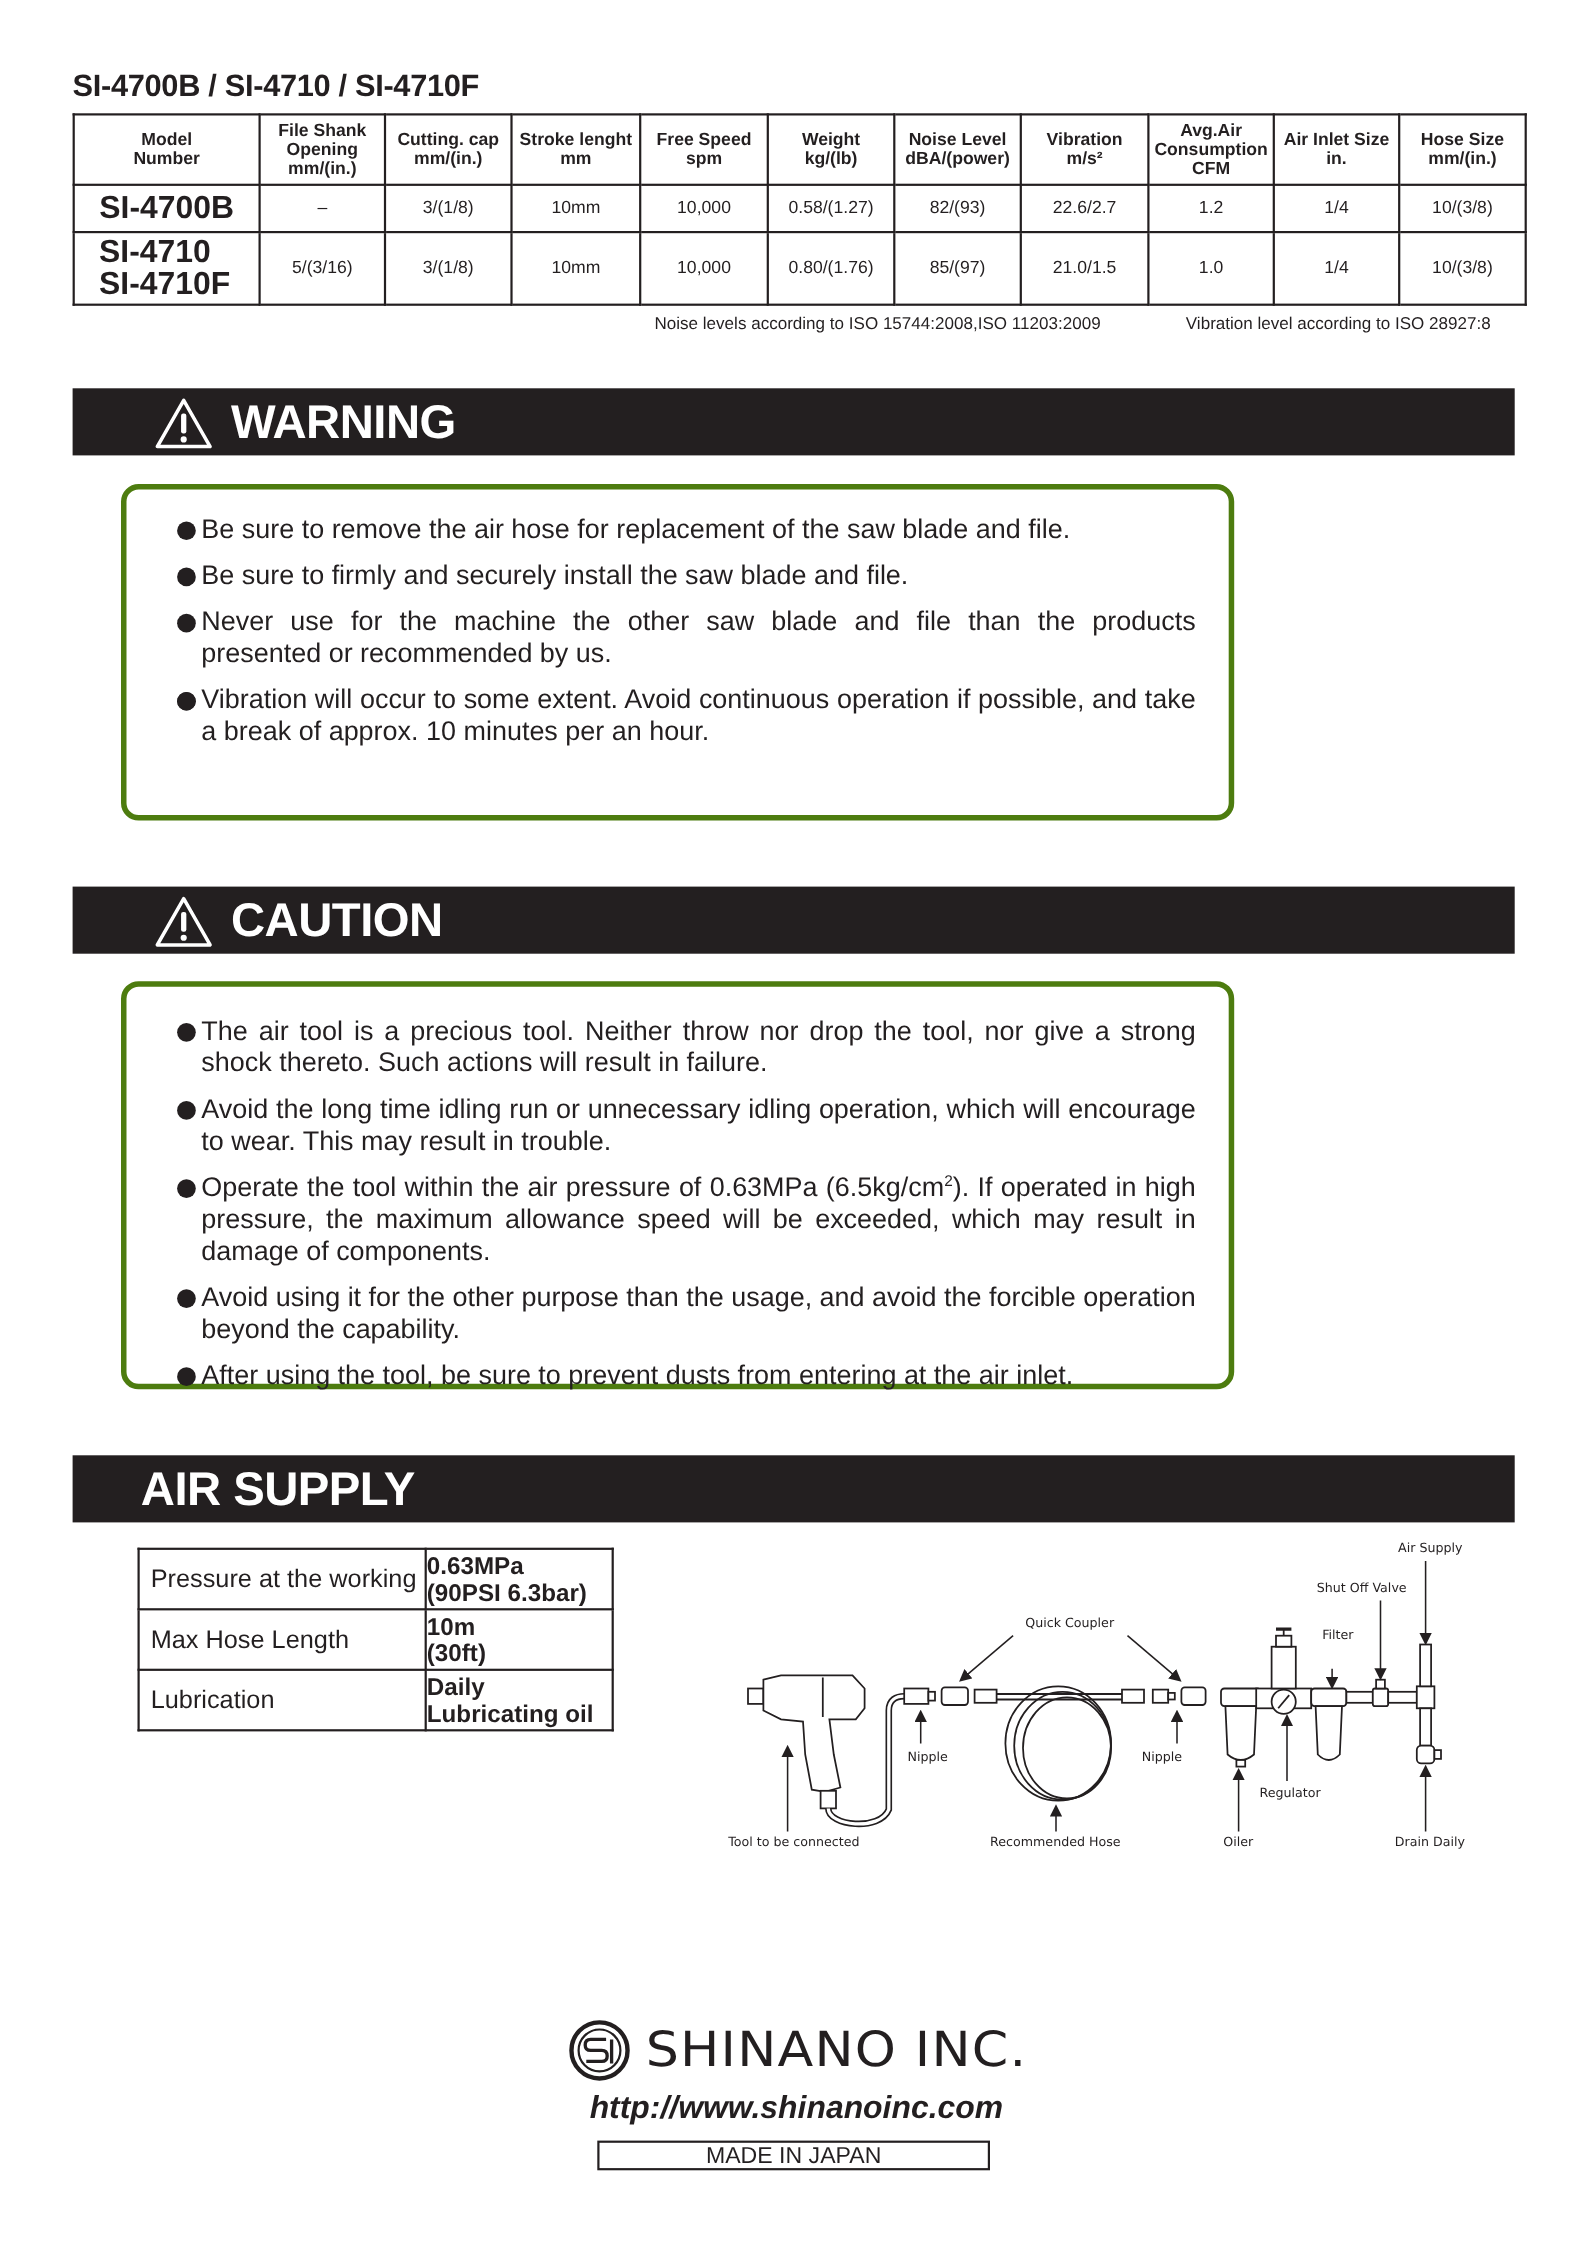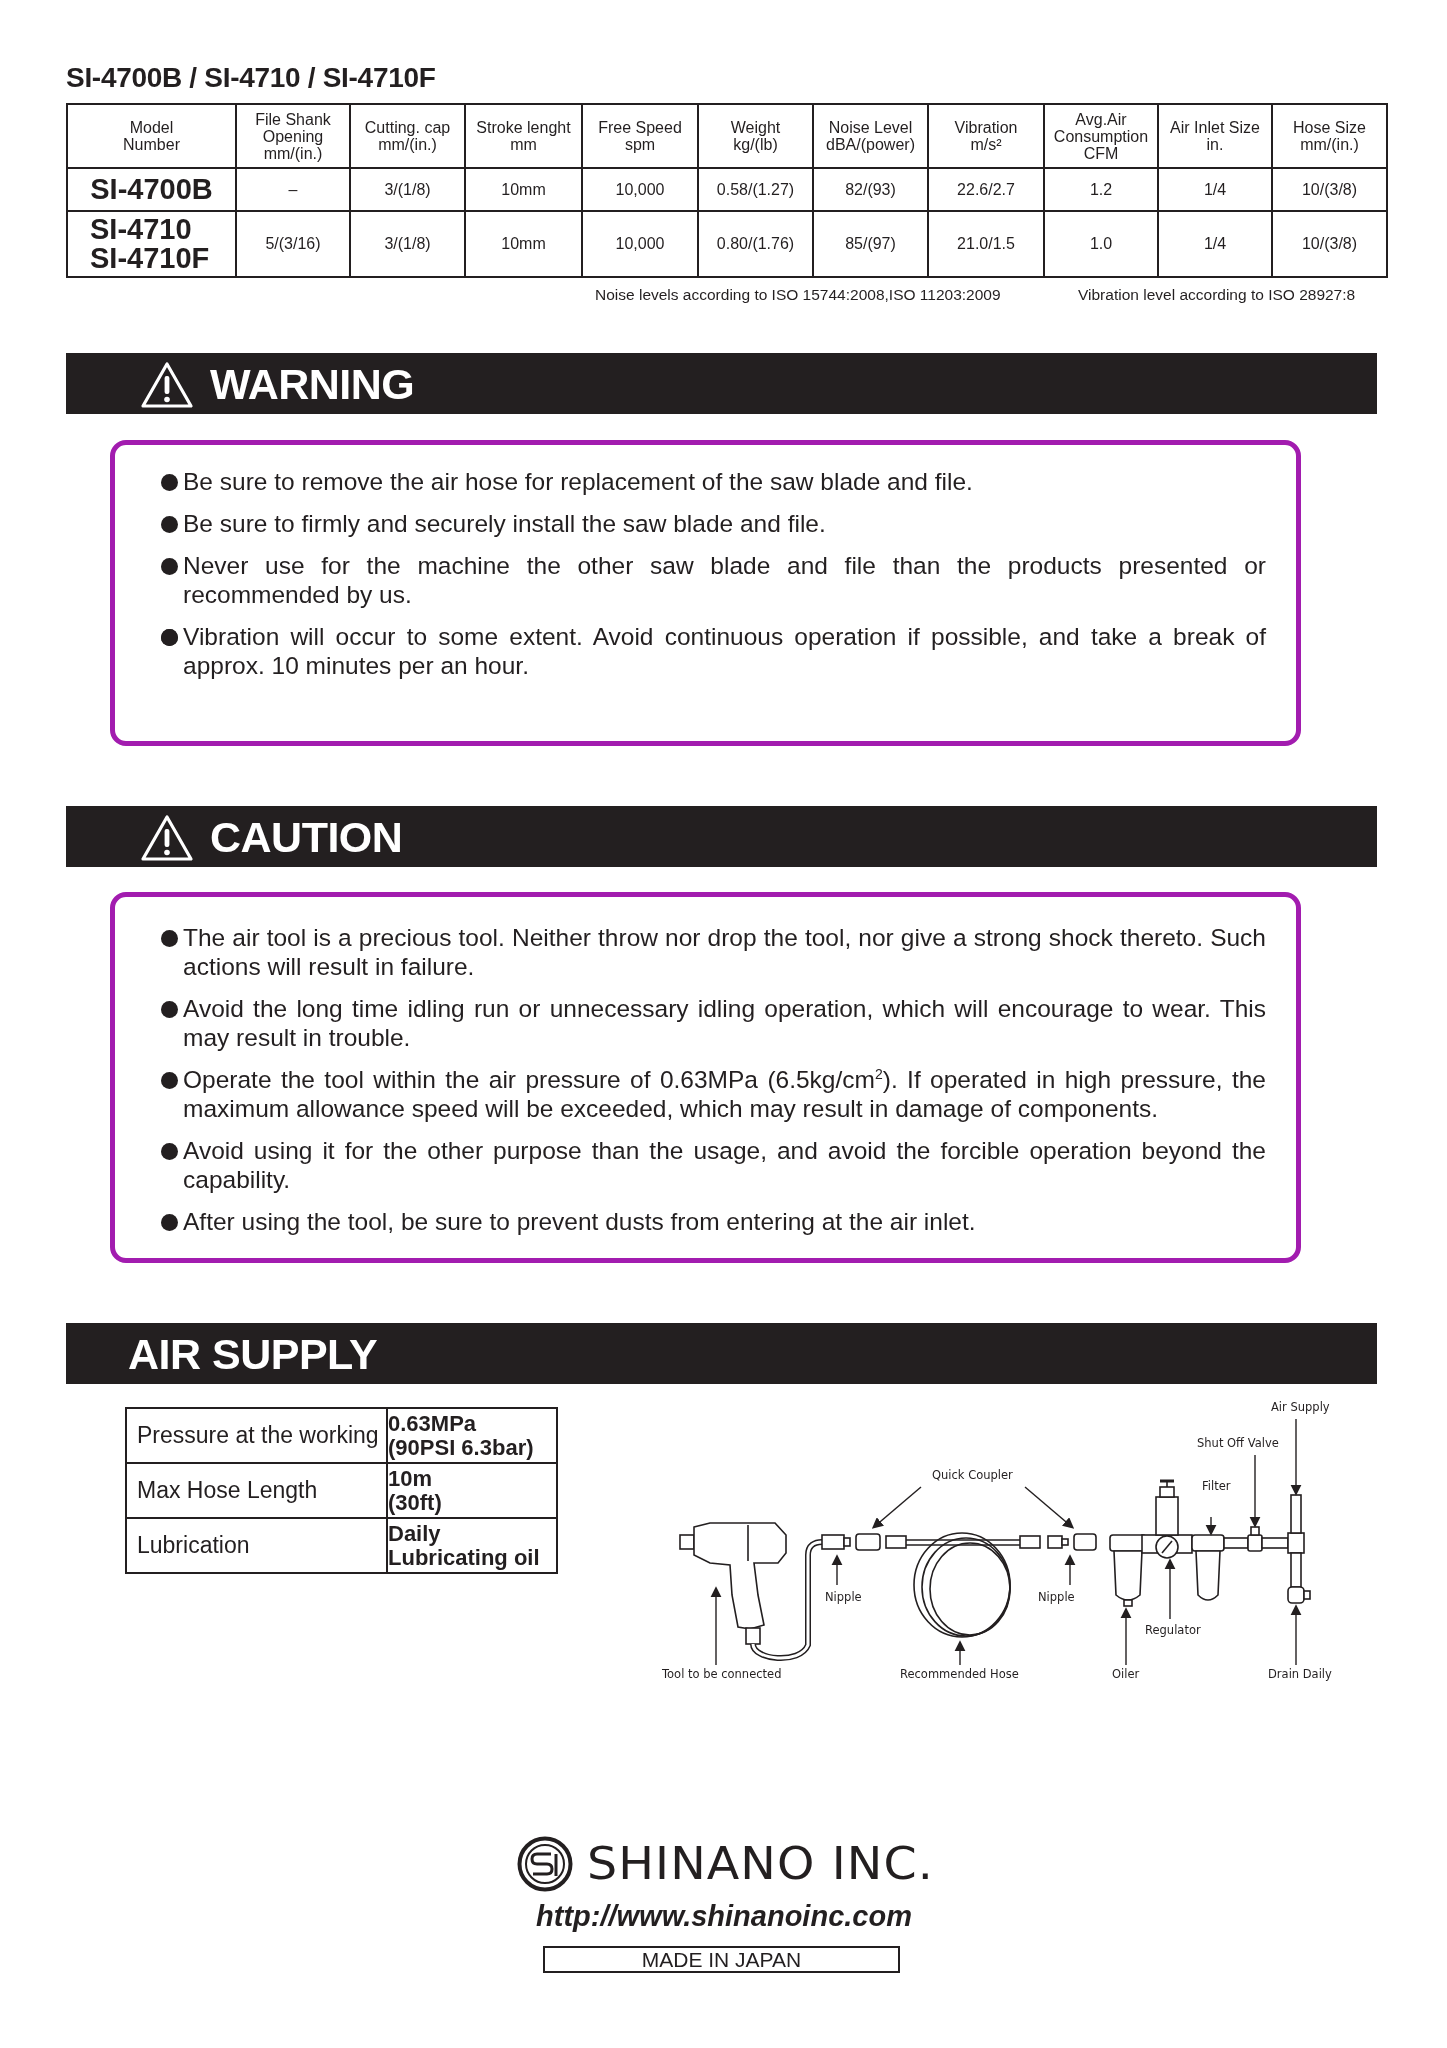--- a/index.html
+++ b/index.html
@@ -6,38 +6,38 @@
   body { width:1447px; height:2048px; position:relative; overflow:hidden;
          font-family:"Liberation Sans", "DejaVu Sans", sans-serif; color:#231f20; }
   .abs { position:absolute; }
 
   
   .doc-title { left:66px; top:62px; font-size:28px; font-weight:bold; letter-spacing:-0.3px; white-space:nowrap; }
 
   
   table.spec { position:absolute; left:66px; top:103px; width:1311px; border-collapse:collapse; table-layout:fixed; }
   table.spec td, table.spec th { border:2.5px solid #231f20; text-align:center; vertical-align:middle; padding:0; }
-  table.spec th { font-weight:normal; font-size:16px; line-height:17px; height:62px; }
+  table.spec th { font-weight:bold; font-size:16px; line-height:17px; height:62px; }
   table.spec td { font-size:16px; }
   table.spec tr.r1 td { height:41px; }
   table.spec tr.r2 td { height:64px; }
   table.spec td.model { font-size:29px; font-weight:bold; line-height:29px; text-align:left; padding-left:22px; }
   table.spec td.model.single { text-align:center; padding-left:0; }
   .header-cell-line { display:block; }
 
   .footnote { top:286px; font-size:15.5px; white-space:nowrap; }
 
   
   .bar { left:66px; width:1311px; height:61px; background:#231f20; color:#ffffff; }
   .bar .bar-title { position:absolute; left:144px; top:6px; font-size:43px; font-weight:bold; letter-spacing:-0.5px; line-height:50px; white-space:nowrap; }
   .bar .bar-title.noicon { left:62px; }
   .bar .warn-icon { position:absolute; left:74px; top:8px; width:54px; height:48px; }
 
   
-  .box { left:110px; width:1191px; border:5px solid #a21caf; border-radius:16px; box-sizing:border-box; }
+  .box { left:110px; width:1012px; border:5px solid #4d7c0f; border-radius:16px; box-sizing:border-box; }
   .box ul { list-style:none; margin:0; padding:0; position:absolute; left:46px; right:30px; }
   .box li { position:relative; padding-left:22px; font-size:24.5px; line-height:29px; margin-bottom:13px; text-align:justify; }
   .box li .bullet { position:absolute; left:0; top:7px; width:17px; height:17px; border-radius:50%; background:#231f20; }
   sup { font-size:14px; vertical-align:9px; line-height:0; }
 
   
   table.air { position:absolute; left:125px; top:1407px; width:433px; border-collapse:collapse; table-layout:fixed; }
   table.air td { border:2.5px solid #231f20; height:53px; padding:0; vertical-align:middle; }
   table.air td.k { width:249px; font-size:23px; padding-left:10px; }
   table.air td.v { text-align:left; font-size:22px; font-weight:bold; line-height:24px; }

